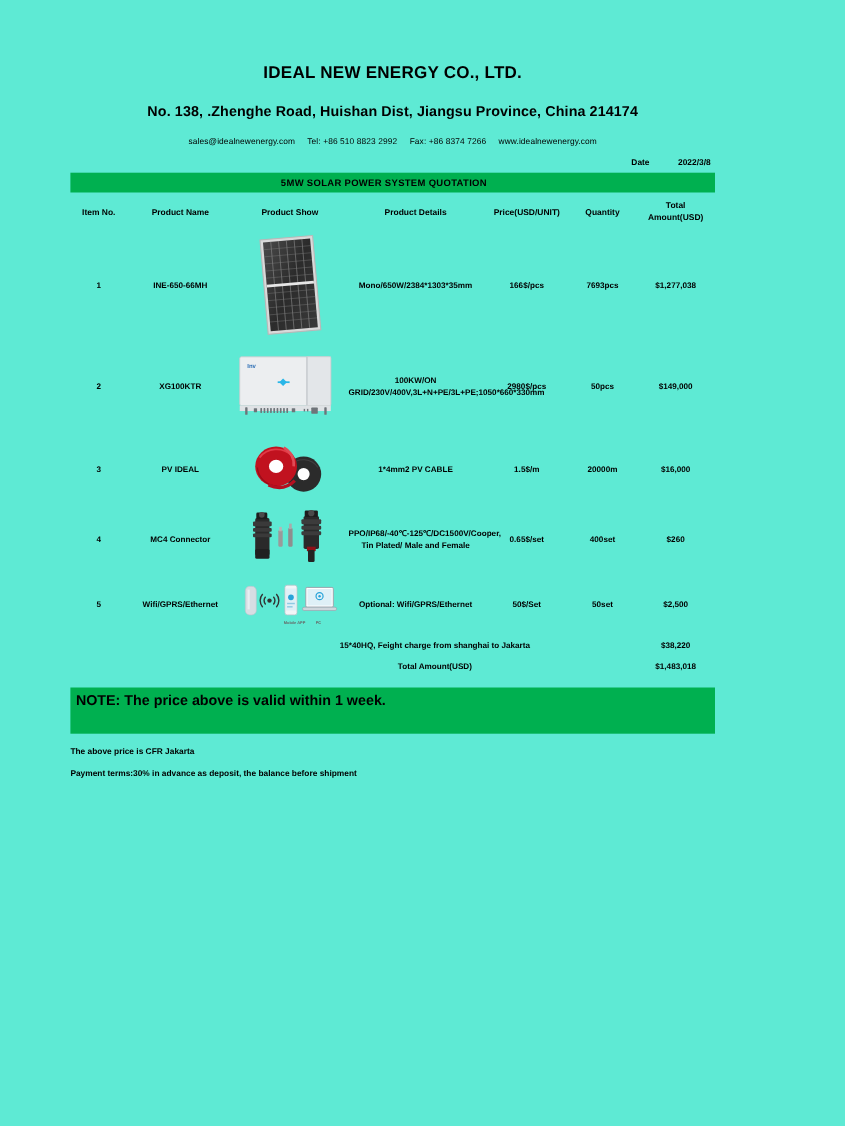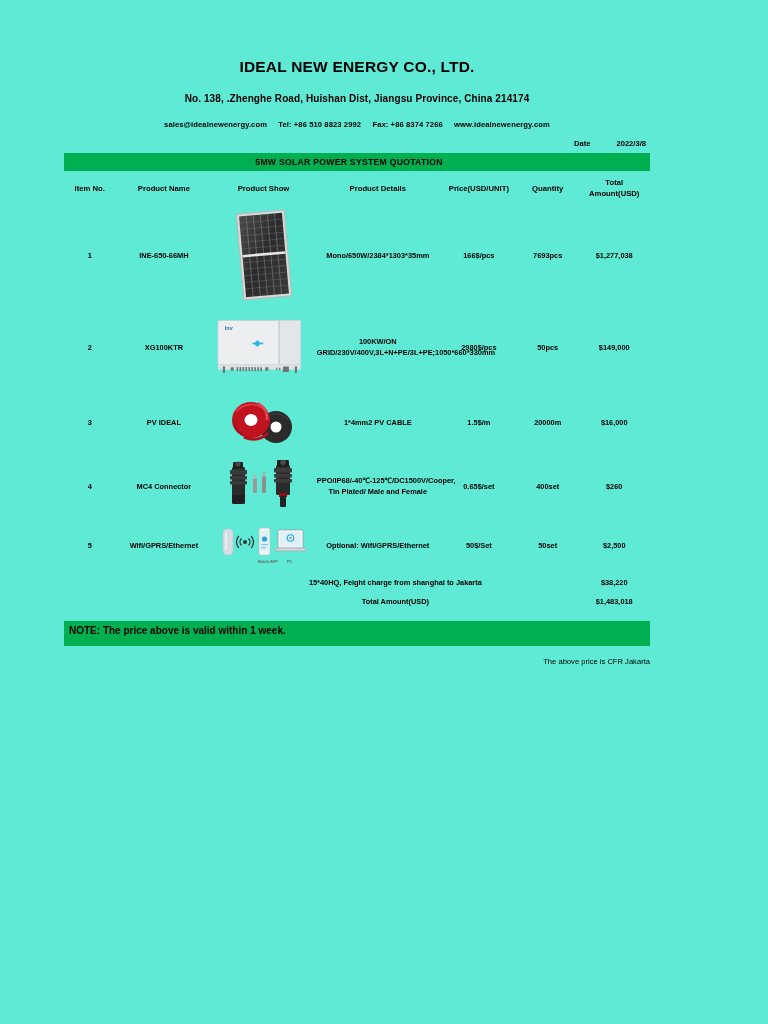--- a/index.html
+++ b/index.html
@@ -33,29 +33,29 @@
   .company-title {
     text-align: center;
     font-size: 15.5px;
     font-weight: bold;
     letter-spacing: 0.2px;
     margin: 0 0 18px 0;
     line-height: 1.1;
   }
   .addr-line {
     text-align: center;
-    font-size: 10px;
+    font-size: 13px;
     font-weight: bold;
     margin: 0 0 16px 0;
     letter-spacing: 0.1px;
   }
   .contact-line {
     text-align: center;
     font-size: 7.6px;
-    font-weight: bold;
+    font-weight: normal;
     margin: 0 0 10px 0;
     letter-spacing: 0.1px;
   }
   .contact-line .sp { display:inline-block; width: 9px; }
 
   .date-row {
     display: flex;
     justify-content: flex-end;
     align-items: center;
     font-size: 7.6px;
@@ -132,32 +132,31 @@
   .grand-value {
     font-size: 9px;
     font-weight: bold;
     text-align: center;
   }
   .freight-value { font-size: 7.6px; font-weight: bold; text-align: center; }
 
   .note-banner {
     background: #00b050;
     color: #000;
-    font-size: 10px;
-    font-weight: bold;
-    padding: 4px 0 8px 5px;
+    font-size: 13px;
+    font-weight: bold;
+    padding: 4px 0 21px 5px;
     margin-top: 10px;
     line-height: 1.25;
   }
   .note-line {
     font-size: 7.6px;
-    font-weight: normal;
+    font-weight: bold;
     margin-top: 11px;
     line-height: 1.3;
-    text-align: right;
   }
 
   
   .panel-svg, .inv-svg, .cable-svg, .mc4-svg, .wifi-svg { display:block; }
 </style>
 </head>
 <body>
 
 <div class="page">
   <div class="doc">
@@ -415,15 +414,16 @@
         <tr class="grand-row">
           <td colspan="2"></td>
           <td colspan="4" class="grand-label">Total Amount(USD)</td>
           <td class="grand-value">$1,483,018</td>
         </tr>
       </tbody>
     </table>
 
     <div class="note-banner" style="background: rgb(0, 176, 80);">NOTE: The price above is valid within 1 week.</div>
     <div class="note-line">The above price is CFR Jakarta</div>
+    <div class="note-line">Payment terms:30% in advance as deposit, the balance before shipment</div>
 
   </div>
 </div>
 
 </body></html>

